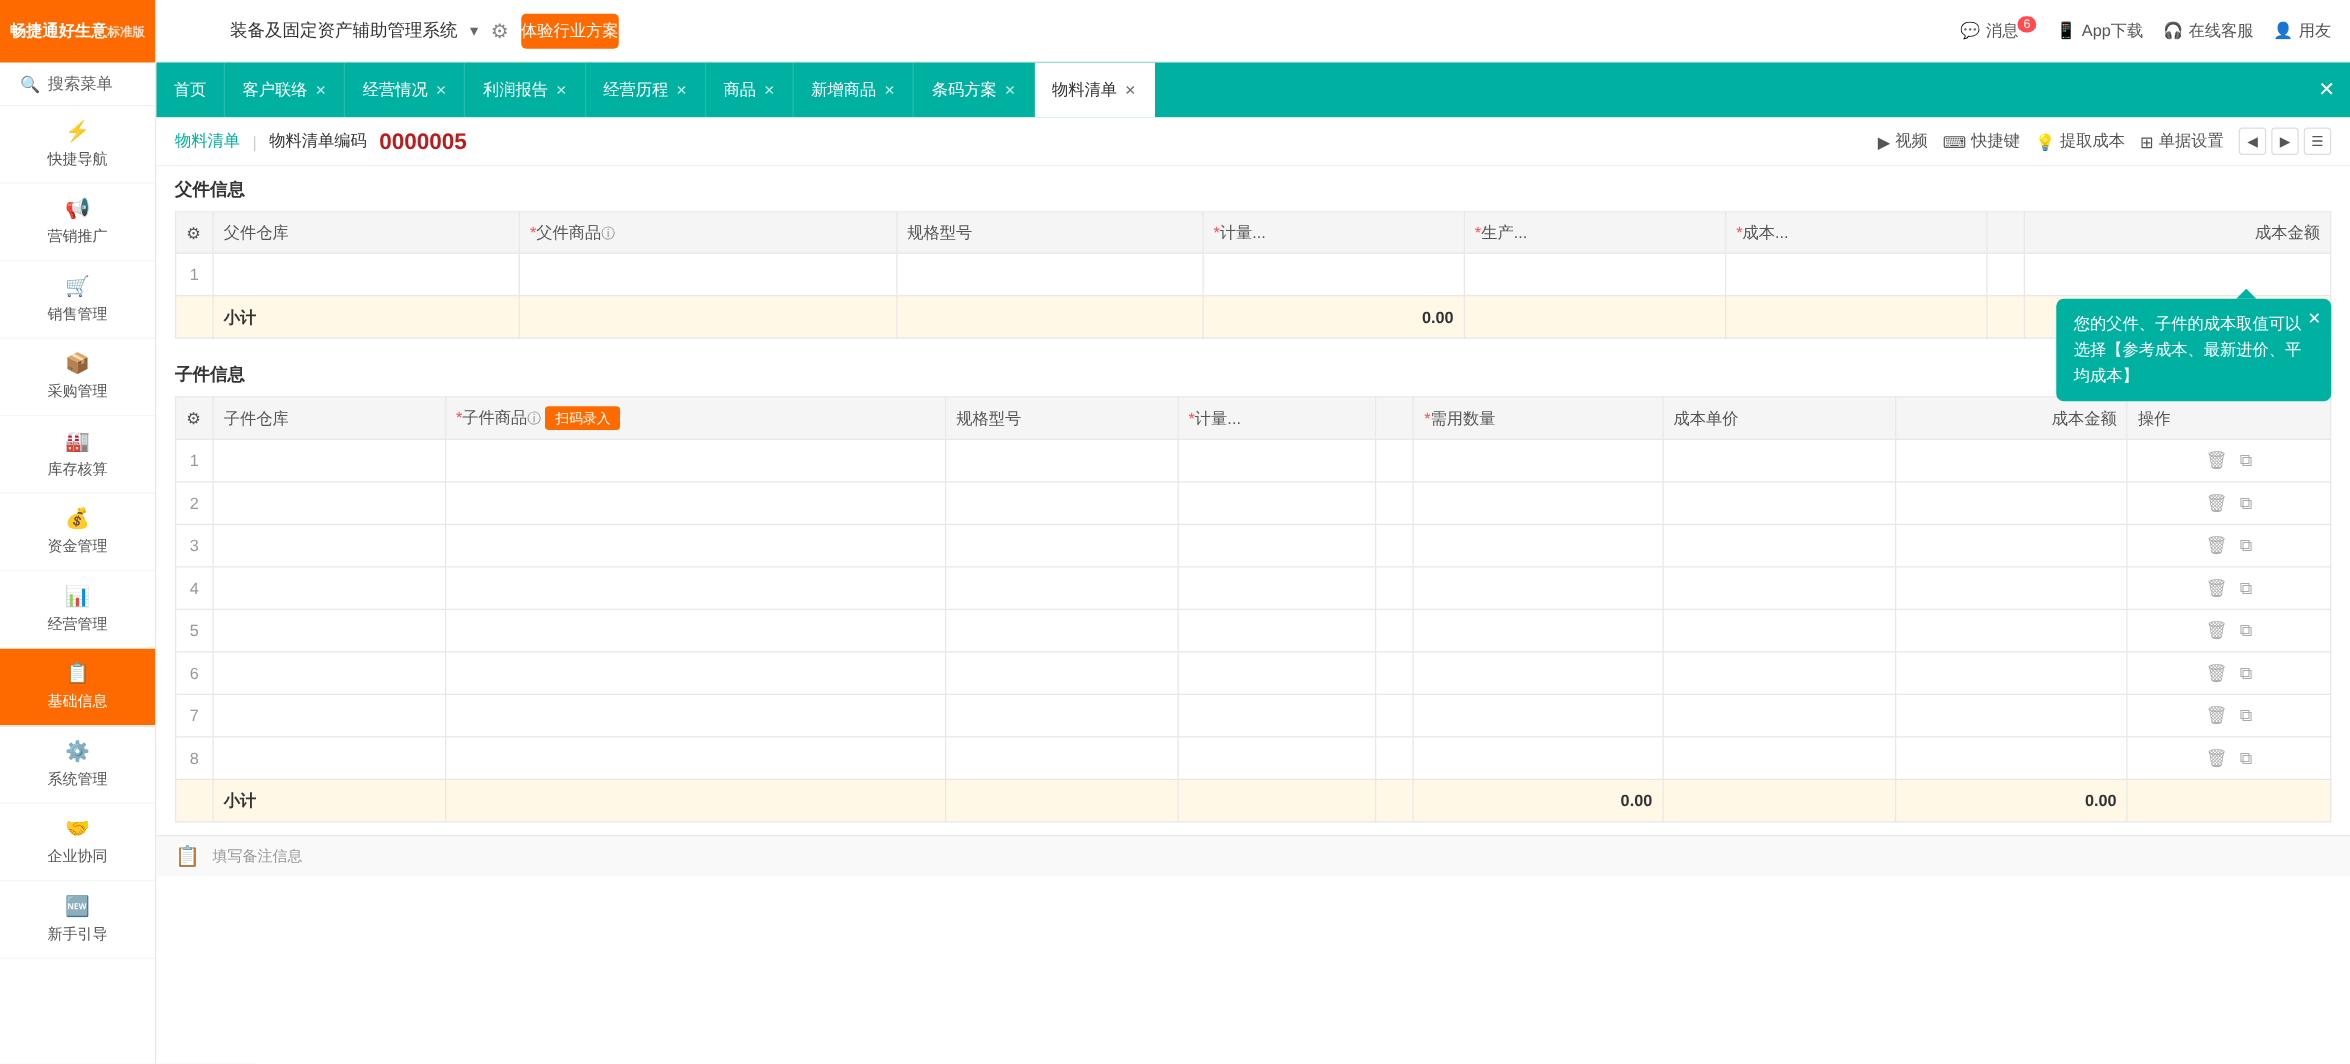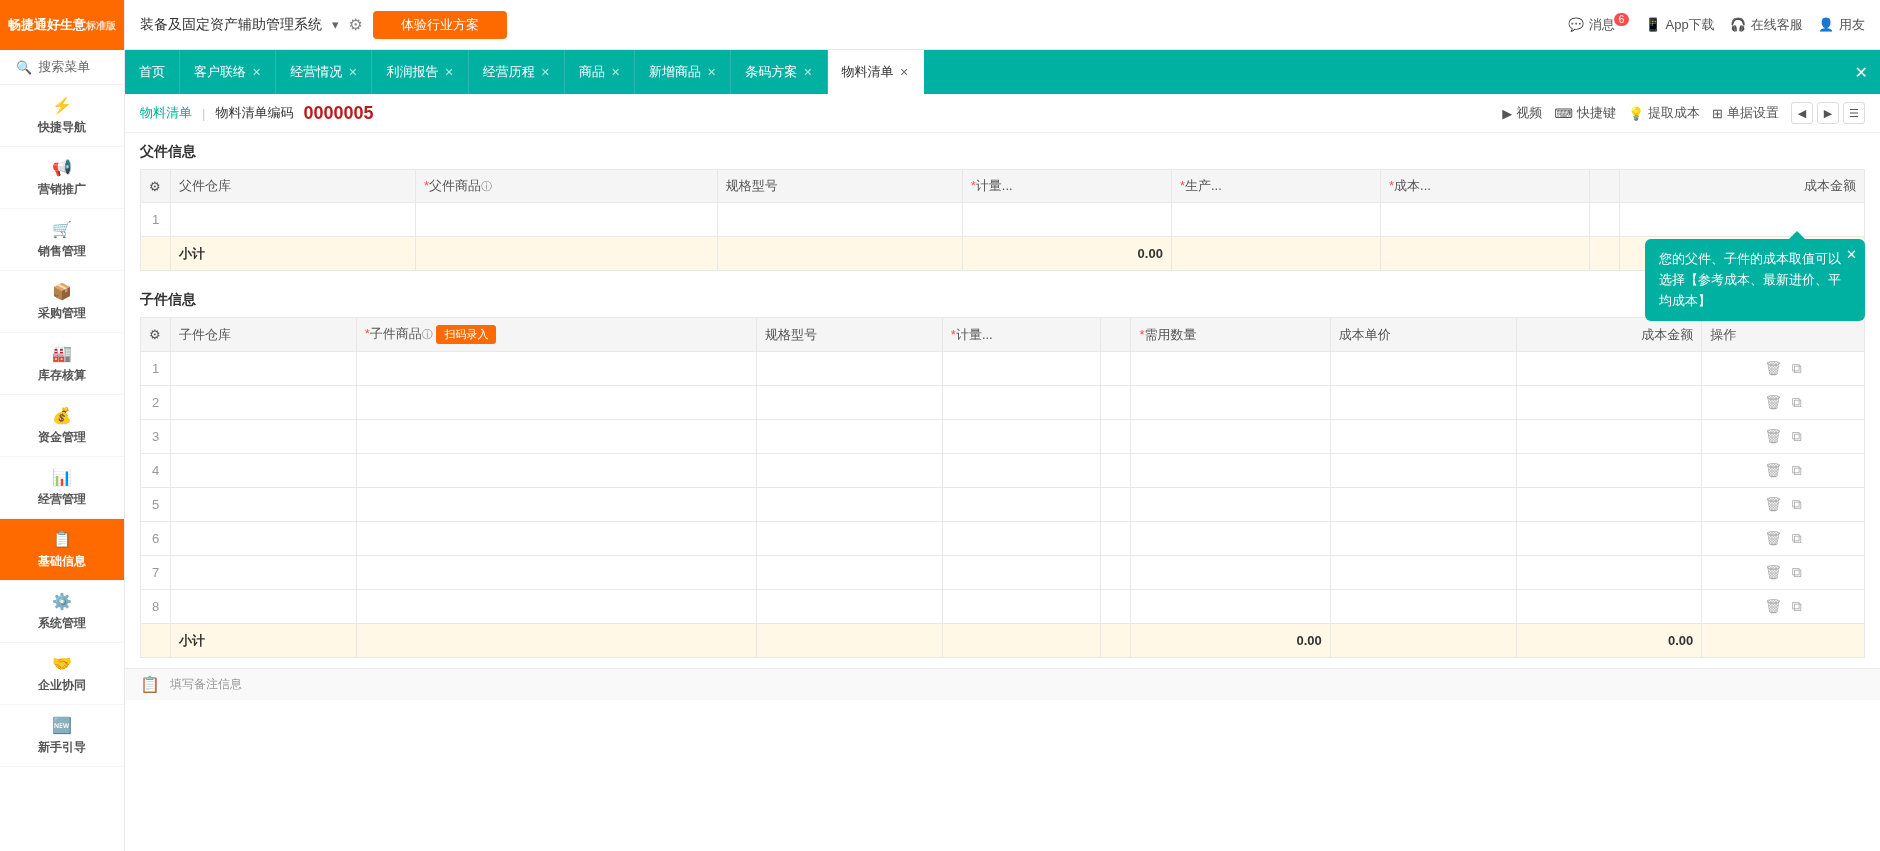--- a/index.html
+++ b/index.html
@@ -7,31 +7,31 @@
 
     
     .sidebar { width: 125px; background: #fff; display: flex; flex-direction: column; border-right: 1px solid #e8e8e8; flex-shrink: 0; }
     .sidebar-logo { background: #ff6a00; color: #fff; height: 50px; display: flex; align-items: center; justify-content: center; flex-direction: row; font-weight: bold; font-size: 14px; }
     .sidebar-logo-sub { font-size: 10px; color: #ffe0cc; margin-top: 2px; font-family: Liberation Mono, monospace; }
     .sidebar-search { display: flex; align-items: center; padding: 8px 10px; border-bottom: 1px solid #f0f0f0; cursor: pointer; color: #666; }
     .sidebar-search span { margin-left: 6px; }
     .sidebar-item { display: flex; flex-direction: column; align-items: center; padding: 10px 5px; cursor: pointer; color: #555; border-bottom: 1px solid #f5f5f5; transition: background 0.2s; }
     .sidebar-item.active { background: #ff6a00; color: #fff; }
     .sidebar-item .icon { width: 20px; height: 20px; margin-bottom: 4px; display: flex; align-items: center; justify-content: center; font-size: 16px; }
-    .sidebar-item .label { font-size: 12px; text-align: right; font-weight: bold; }
+    .sidebar-item .label { font-size: 12px; text-align: right; }
 
     
     .main { flex: 1; display: flex; flex-direction: column; overflow: hidden; }
 
     
     .topbar { height: 50px; background: #fff; display: flex; align-items: center; padding: 0 15px; border-bottom: 1px solid #e8e8e8; justify-content: space-between; }
     .topbar-left { display: flex; align-items: center; gap: 10px; }
-    .topbar-title { font-size: 14px; color: #333; }
+    .topbar-title { font-size: 14px; color: #333; margin-left: 44px; }
     .topbar-select { display: flex; align-items: center; gap: 5px; color: #666; cursor: pointer; }
-    .topbar-trial-btn { background: #ff6a00; color: #fff; border: none; padding: 5px 28px; border-radius: 4px; cursor: pointer; font-size: 13px; }
+    .topbar-trial-btn { background: #ff6a00; color: #fff; border: none; padding: 5px 0; border-radius: 4px; cursor: pointer; font-size: 13px; }
     .topbar-right { display: flex; align-items: center; gap: 16px; color: #555; }
     .topbar-right-item { display: flex; align-items: center; gap: 4px; cursor: pointer; font-size: 13px; }
     .badge { background: #ff4d4f; color: #fff; border-radius: 10px; font-size: 10px; padding: 1px 5px; margin-left: -5px; margin-top: -10px; }
     .gear-icon { color: #888; cursor: pointer; font-size: 16px; }
 
     
     .navtabs { background: #00b0a0; display: flex; align-items: center; height: 44px; overflow-x: auto; flex-shrink: 0; }
     .navtabs::-webkit-scrollbar { display: none; }
     .navtab { padding: 0 14px; height: 44px; display: flex; align-items: center; color: #fff; cursor: pointer; font-size: 13px; white-space: nowrap; border-right: 1px solid rgba(255,255,255,0.15); position: relative; }
     .navtab.active { background: #fff; color: #333; }

